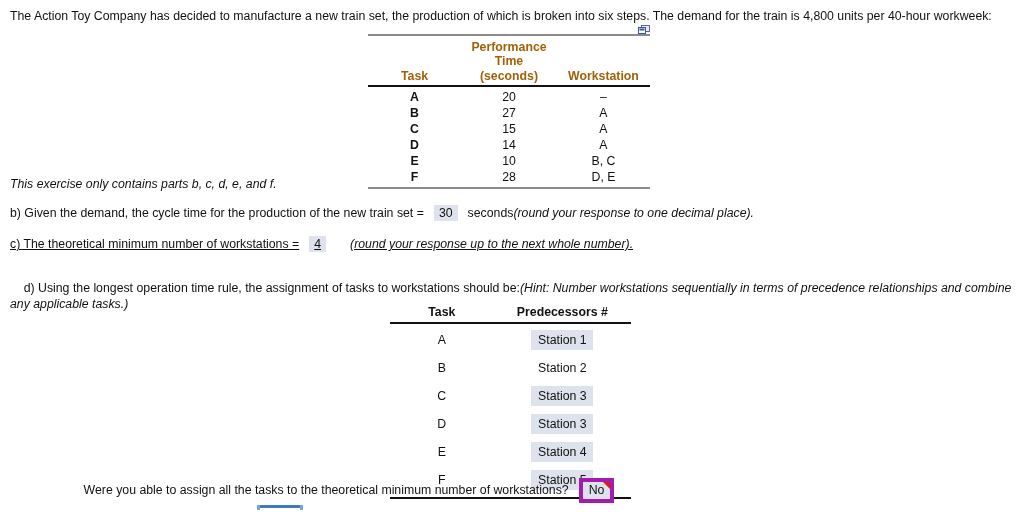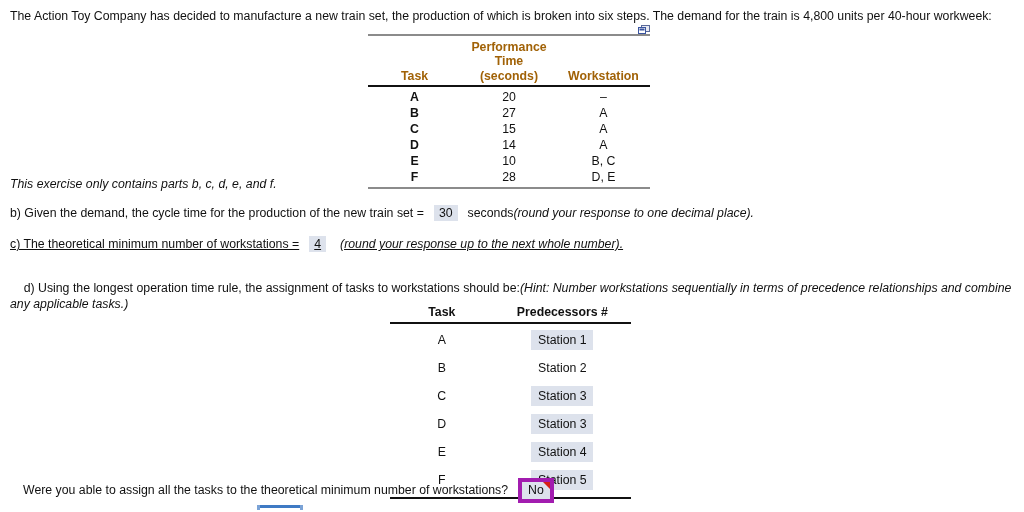--- a/index.html
+++ b/index.html
@@ -46,21 +46,21 @@
     left: 10px;
     top: 176px;
     width: 600px;
     font-style: italic;
   }
 
   
   #q-b { left: 10px; top: 205px; width: 1000px; align-items: center; }
   #q-c { left: 10px; top: 236px; width: 1000px; text-decoration: underline; }
   #q-d { left: 10px; top: 264px; width: 1010px; }
-  #q-final { left: 23px; top: 478px; width: 700px; }
+  #q-final { left: 4px; top: 478px; width: 700px; justify-content: center; }
 
   .inline-row {
     display: flex;
     align-items: baseline;
     flex-wrap: wrap;
   }
 
   
   .answer-box {
     display: inline-block;
@@ -270,21 +270,21 @@
   <div class="para inline-row" id="q-b">
     <span>b) Given the demand, the cycle time for the production of the new train set =</span>
     <span class="answer-box">30</span>
     <span>seconds</span>
     <span class="ital" style="">(round your response to one decimal place).</span>
   </div>
 
   <div class="para inline-row" id="q-c">
     <span>c) The theoretical minimum number of workstations =</span>
     <span class="answer-box">4</span>
-    <span class="ital" style="margin-left:4px;">(round your response up to the next whole number).</span>
+    <span class="ital" style="margin-left:14px;">(round your response up to the next whole number).</span>
   </div>
 
   <div class="para" id="q-d">
     <span>d) Using the longest operation time rule, the assignment of tasks to workstations should be:</span><span class="ital">(Hint: Number workstations sequentially in terms of precedence relationships and combine any applicable tasks.)</span>
   </div>
 
   <div id="station-table">
     <table>
       <thead>
         <tr>

